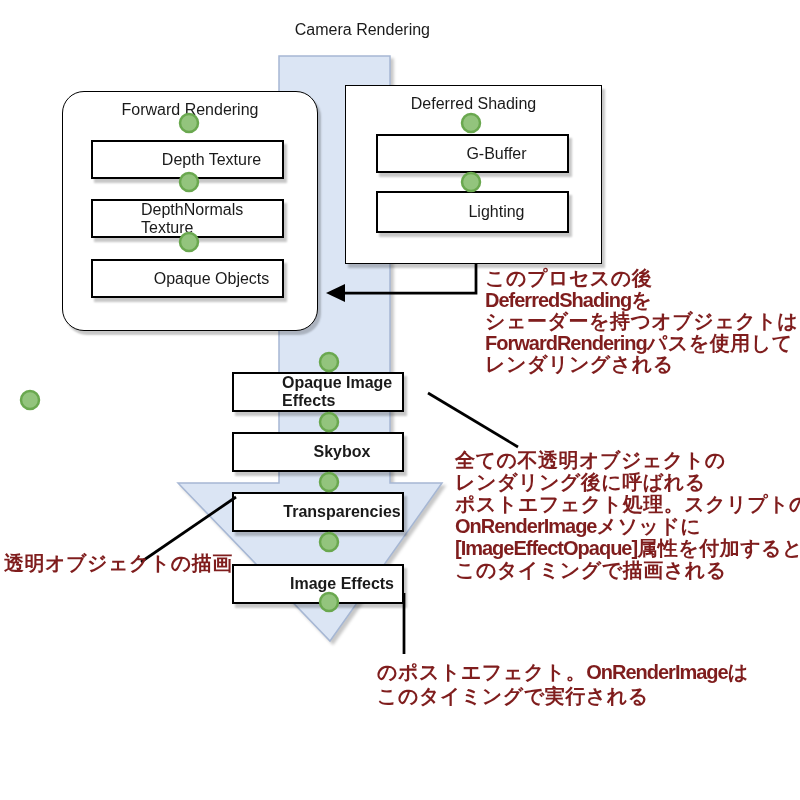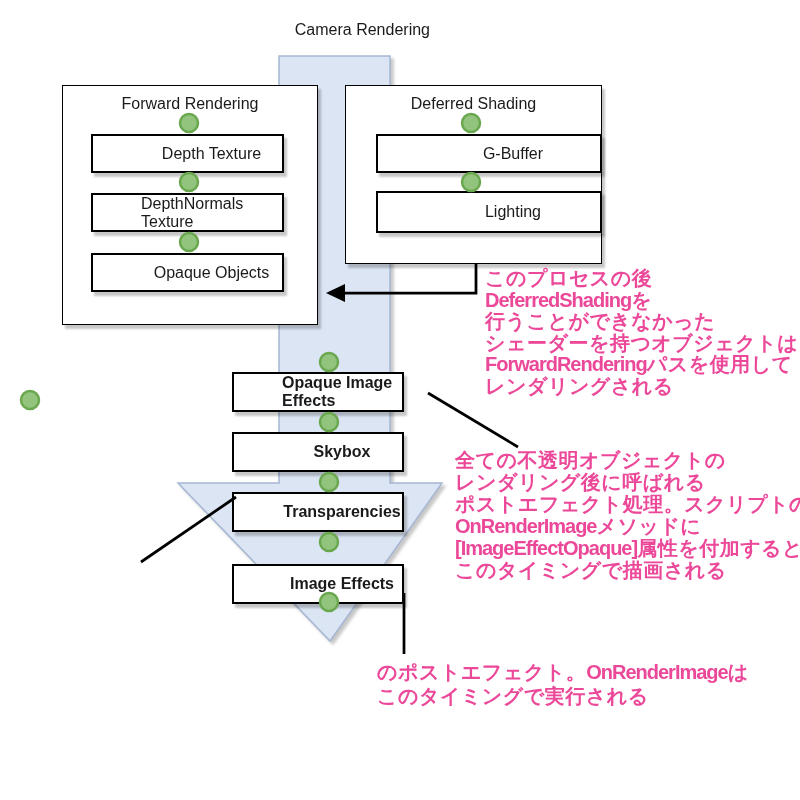--- a/index.html
+++ b/index.html
@@ -9,33 +9,33 @@
   #arrow-layer{z-index:1;}
   #overlay-layer{z-index:3;}
   .title{position:absolute;left:230px;top:21px;width:200px;text-align:right;
          font-size:16px;z-index:4;}
   .container{position:absolute;background:#fff;border:1.5px solid #000;
              box-shadow:3px 4px 2px rgba(0,0,0,.22);z-index:2;}
   .ctitle{text-align:center;margin-top:9px;font-size:16px;}
   .box{position:absolute;background:#fff;border:2px solid #000;
        box-shadow:3px 4px 2px rgba(0,0,0,.22);display:flex;align-items:center;
        justify-content:center;font-size:16px;z-index:2;box-sizing:border-box;padding-left:48px;}
-  .note{position:absolute;z-index:4;font-weight:bold;font-size:20px;color:#ec4899;
+  .note{position:absolute;z-index:4;font-weight:bold;font-size:20px;color:#7f1d1d;
         letter-spacing:0.5px;white-space:nowrap;}
   .note .lat{letter-spacing:-1px;}
   #note-deferred-fallback{left:485px;top:268px;line-height:21.5px;}
   #note-opaque-effects{left:455px;top:449px;line-height:22px;}
   #note-transparent{left:4px;top:551px;line-height:24px;}
   #note-final-effects{left:377px;top:660px;line-height:24px;}
   #legend-text{left:41px;top:389px;line-height:22px;}
   
-  #box-forward{left:62px;top:85px;width:254px;height:238px;}
+  #box-forward{left:62px;top:91px;width:254px;height:238px;border-radius:22px;}
   #box-deferred{left:345px;top:85px;width:255px;height:177px;}
   .fstep{left:28px;width:193px;height:39px;position:absolute;}
-  .dstep{left:30px;width:226px;position:absolute;}
+  .dstep{left:30px;width:193px;position:absolute;}
   .mid{left:232px;width:172px;height:40px;font-weight:bold;}
 </style>
 </head>
 <body>
 
 <div class="canvas">
 
   <div class="title">Camera Rendering</div>
 
   <svg class="layer" id="arrow-layer">
@@ -79,31 +79,33 @@
       <circle cx="329" cy="482" r="9"></circle>
       <circle cx="329" cy="542" r="9"></circle>
       <circle cx="329" cy="602" r="9"></circle>
       <circle cx="30" cy="400" r="9"></circle>
     </g>
   </svg>
 
   <div class="note" id="note-deferred-fallback">
       <div>このプロセスの後</div>
       <div><span class="lat">DeferredShading</span>を</div>
-      <div>行うことができなかった</div>
       <div>シェーダーを持つオブジェクトは</div>
       <div><span class="lat">ForwardRendering</span>パスを使用して</div>
       <div>レンダリングされる</div>
     </div>
   <div class="note" id="note-opaque-effects">
       <div>全ての不透明オブジェクトの</div>
       <div>レンダリング後に呼ばれる</div>
       <div>ポストエフェクト処理。スクリプトの</div>
       <div><span class="lat">OnRenderImage</span>メソッドに</div>
       <div><span class="lat">[ImageEffectOpaque]</span>属性を付加すると</div>
       <div>このタイミングで描画される</div>
     </div>
+  <div class="note" id="note-transparent">
+      <div>透明オブジェクトの描画</div>
+    </div>
   <div class="note" id="note-final-effects">
       <div>のポストエフェクト。<span class="lat">OnRenderImage</span>は</div>
       <div>このタイミングで実行される</div>
     </div>
 
 </div>
 
 </body></html>

